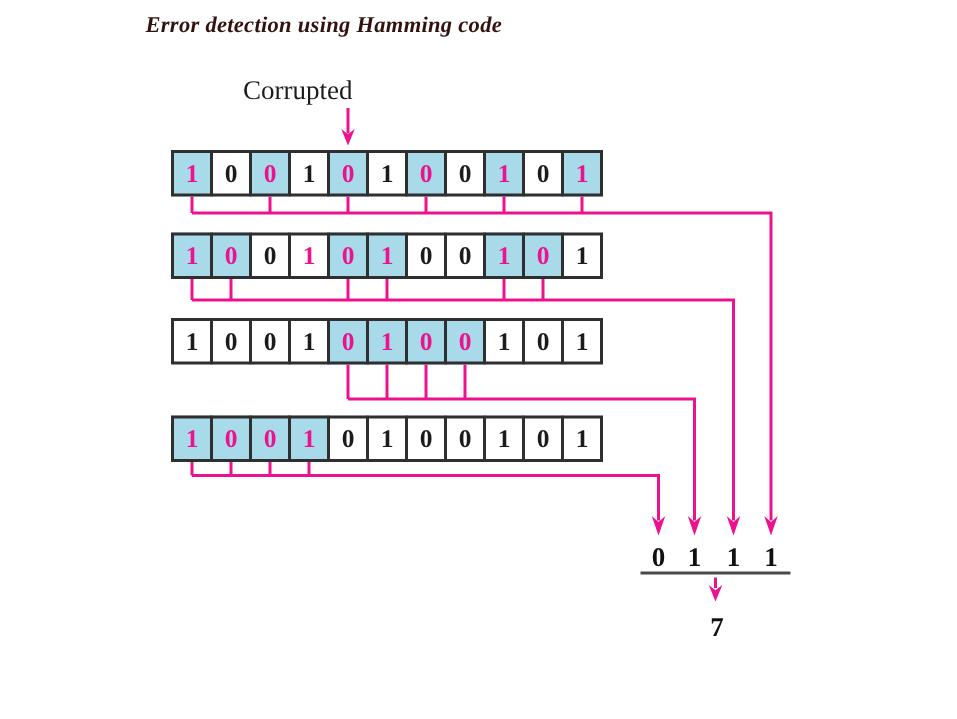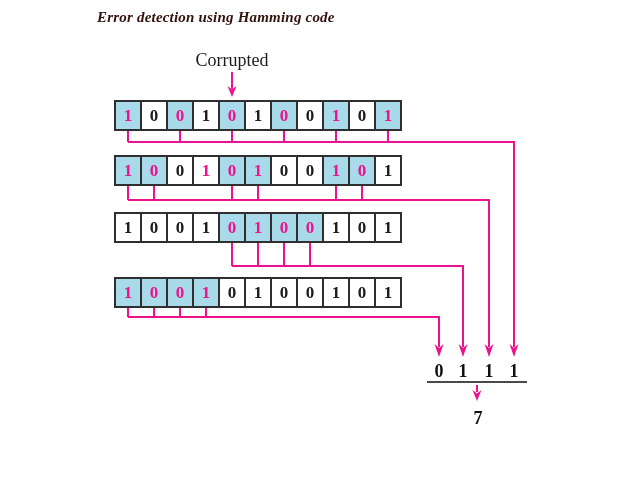--- a/index.html
+++ b/index.html
@@ -4,21 +4,21 @@
 <style>
   :root{
     --magenta:#ec128e; --highlight:#a9daea; --border:#2f2f2f;
     --title:#33120d; --ink:#1b1b1b; --gray:#4a4a4a;
   }
   html,body{margin:0;padding:0;background:#fff;}
   .canvas{position:relative;width:638px;height:424px;background:#ffffff;overflow:hidden;
           font-family:"Liberation Serif","DejaVu Serif",serif;color:var(--ink);text-decoration:underline;}
   .title{position:absolute;left:97px;top:9px;font-size:15px;font-weight:bold;font-style:italic;
          color:var(--title);letter-spacing:.2px;}
-  .corrupted{position:absolute;left:162px;top:50px;width:140px;text-align:center;font-size:18px;color:#1c1c1c;}
+  .corrupted{position:absolute;left:162px;top:50px;width:140px;font-size:18px;color:#1c1c1c;}
   .row{position:absolute;left:114px;display:flex;}
   .row-1{top:100px;} .row-2{top:155px;} .row-3{top:212px;} .row-4{top:277px;}
   .cell{width:28px;height:31px;box-sizing:border-box;border:2px solid var(--border);margin-left:-2px;
         display:flex;align-items:center;justify-content:center;background:#fff;
         font-weight:bold;font-size:17px;color:var(--ink);}
   .cell:first-child{margin-left:0;}
   .cell.hl{background:var(--highlight);}
   .cell.pink{color:var(--magenta);}
   .overlay{position:absolute;left:0;top:0;width:638px;height:479px;}
   .pk{stroke:var(--magenta);stroke-width:2;fill:none;}

